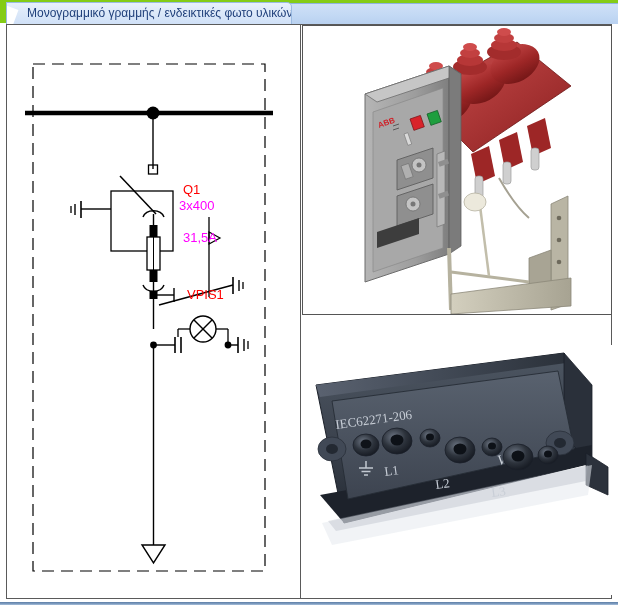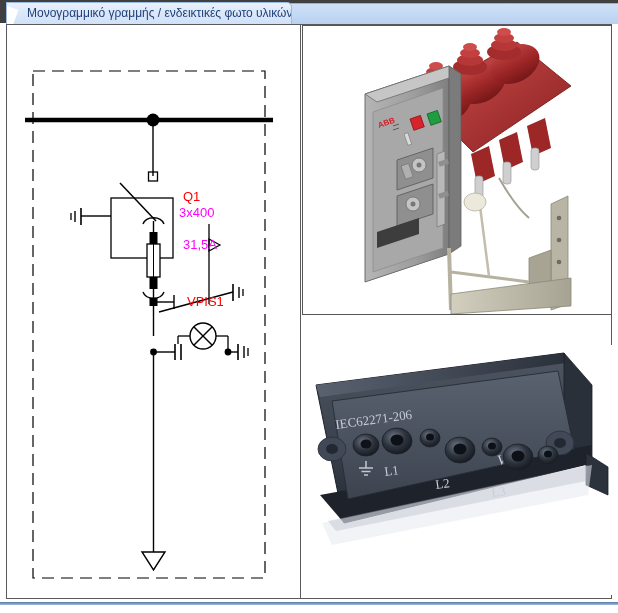--- a/index.html
+++ b/index.html
@@ -16,21 +16,21 @@
     height: 613px;
     overflow: hidden;
     background: #ffffff;
   }
 
   
   .tabstrip {
     position: absolute;
     left: 0; top: 0;
     width: 618px; height: 23px;
-    background: #404040;
+    background: #84cc16;
   }
   .tabstrip-filler {
     position: absolute;
     left: 290px; top: 3px;
     width: 328px; height: 21px;
     background: linear-gradient(to bottom, #cfe0f7 0%, #c3d9f4 55%, #b9d1f0 100%);
     border-top: 1px solid #8fb4e0;
     box-sizing: border-box;
   }
   .tab {
@@ -85,21 +85,21 @@
   .bottom-accent2 {
     position: absolute;
     left: 0; top: 605px;
     width: 618px; height: 8px;
     background: #ffffff;
   }
 
   
   .schematic {
     position: absolute;
-    left: 7px; top: 36px;
+    left: 7px; top: 29px;
     width: 292px; height: 573px;
   }
   .schematic svg { display: block; }
 
   
   .photo-pane {
     position: absolute;
     box-sizing: border-box;
     overflow: hidden;
   }

